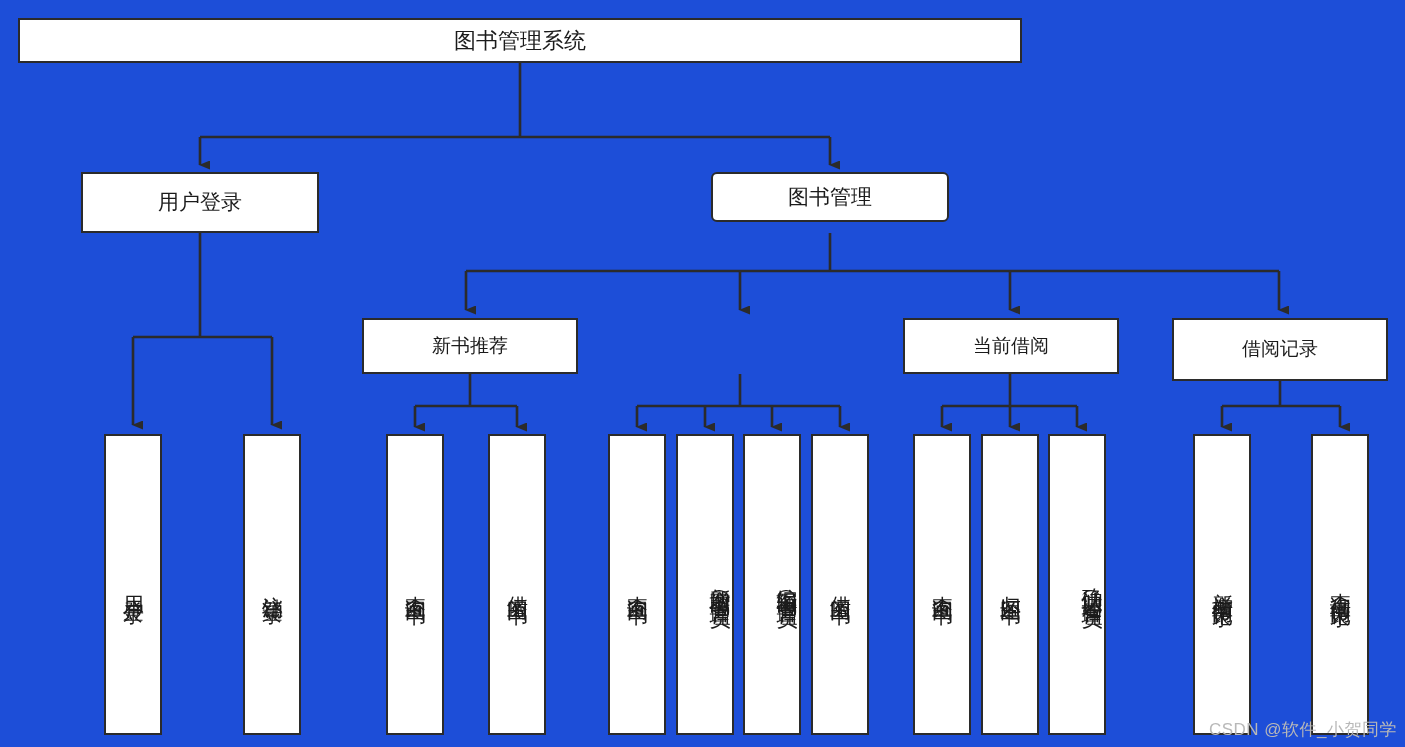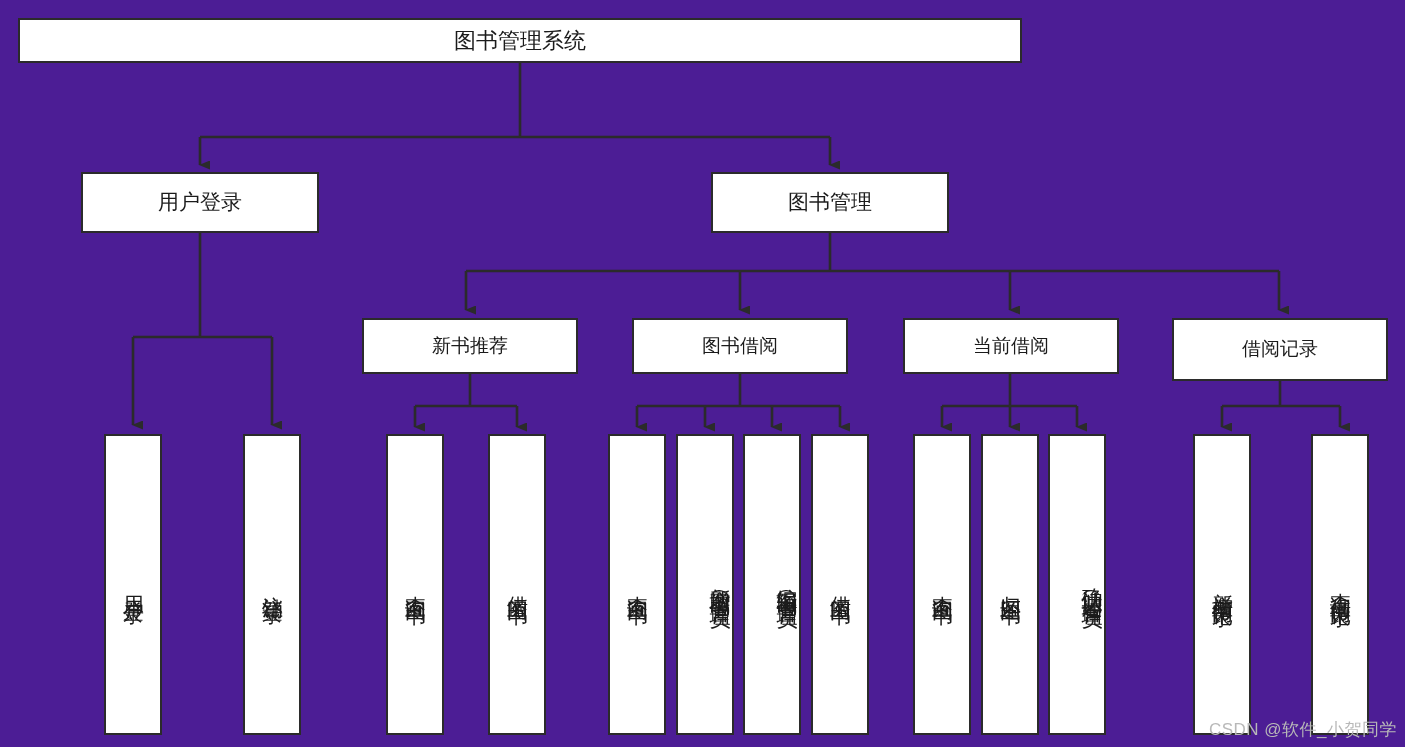--- a/index.html
+++ b/index.html
@@ -8,21 +8,21 @@
     padding: 0;
     background: #ffffff;
   }
   body {
     font-family: "Liberation Sans", "DejaVu Sans", sans-serif;
   }
   #canvas {
     position: relative;
     width: 1405px;
     height: 747px;
-    background: #4c1d95;
+    background: #1d4ed8;
     overflow: hidden;
   }
   svg.connectors {
     position: absolute;
     left: 0;
     top: 0;
     width: 1405px;
     height: 747px;
     pointer-events: none;
   }
@@ -126,31 +126,28 @@
   </svg>
 
   <div class="node root" style="left:18px; top:18px; width:1004px; height:45px;">
     <span>图书管理系统</span>
   </div>
 
   <div class="node level2" style="left:81px; top:172px; width:238px; height:61px;">
     <span>用户登录</span>
   </div>
 
-  <div class="node level2" style="left:711px; top:172px; width:238px; height:61px;">
+  <div class="node level2" style="left:711px; top:172px; width:238px; height:50px;border-radius:6px;">
     <span>图书管理</span>
   </div>
 
   <div class="node level3" style="left:362px; top:318px; width:216px; height:56px;">
     <span>新书推荐</span>
   </div>
 
-  <div class="node level3" style="left:632px; top:318px; width:216px; height:56px;">
-    <span>图书借阅</span>
-  </div>
 
   <div class="node level3" style="left:903px; top:318px; width:216px; height:56px;">
     <span>当前借阅</span>
   </div>
 
   <div class="node level3" style="left:1172px; top:318px; width:216px; height:63px;">
     <span>借阅记录</span>
   </div>
 
   <div class="node leaf" style="left:104px; top:434px; width:58px; height:301px;">

